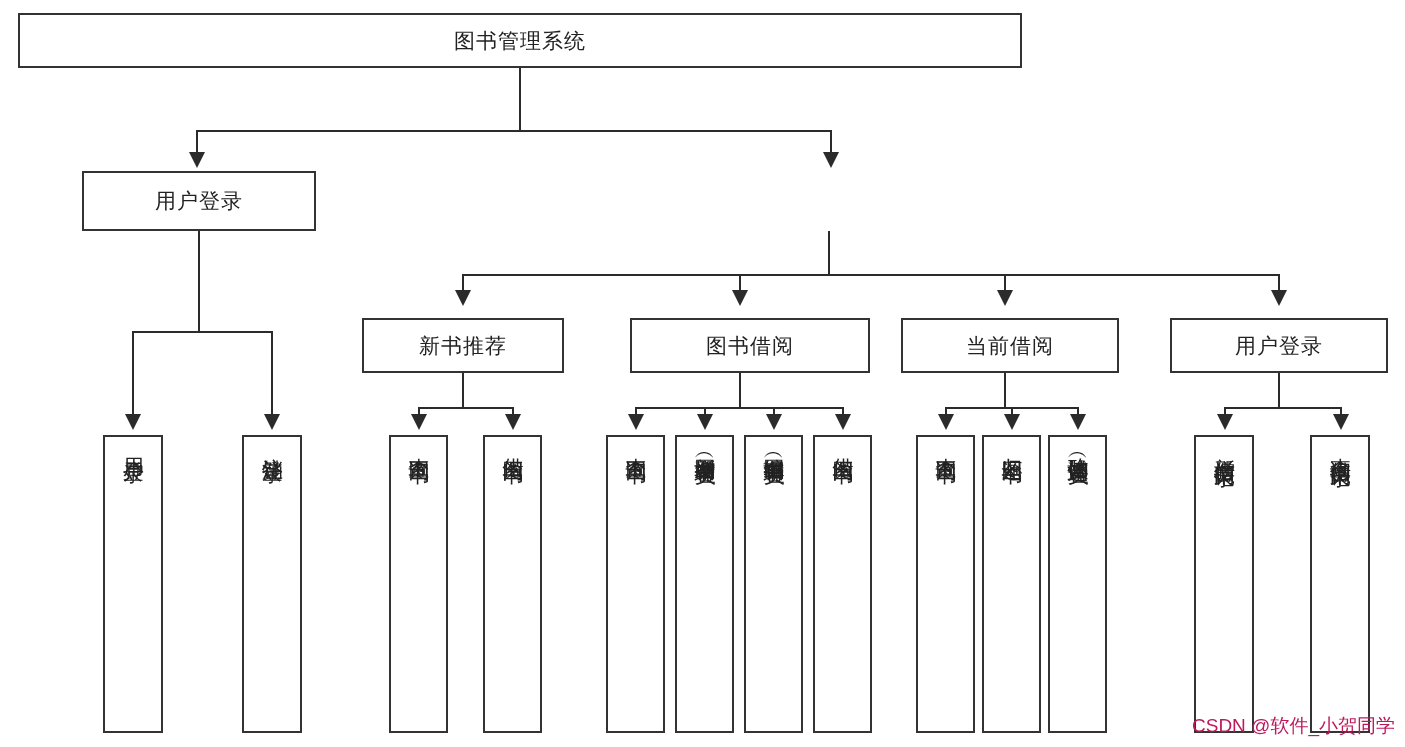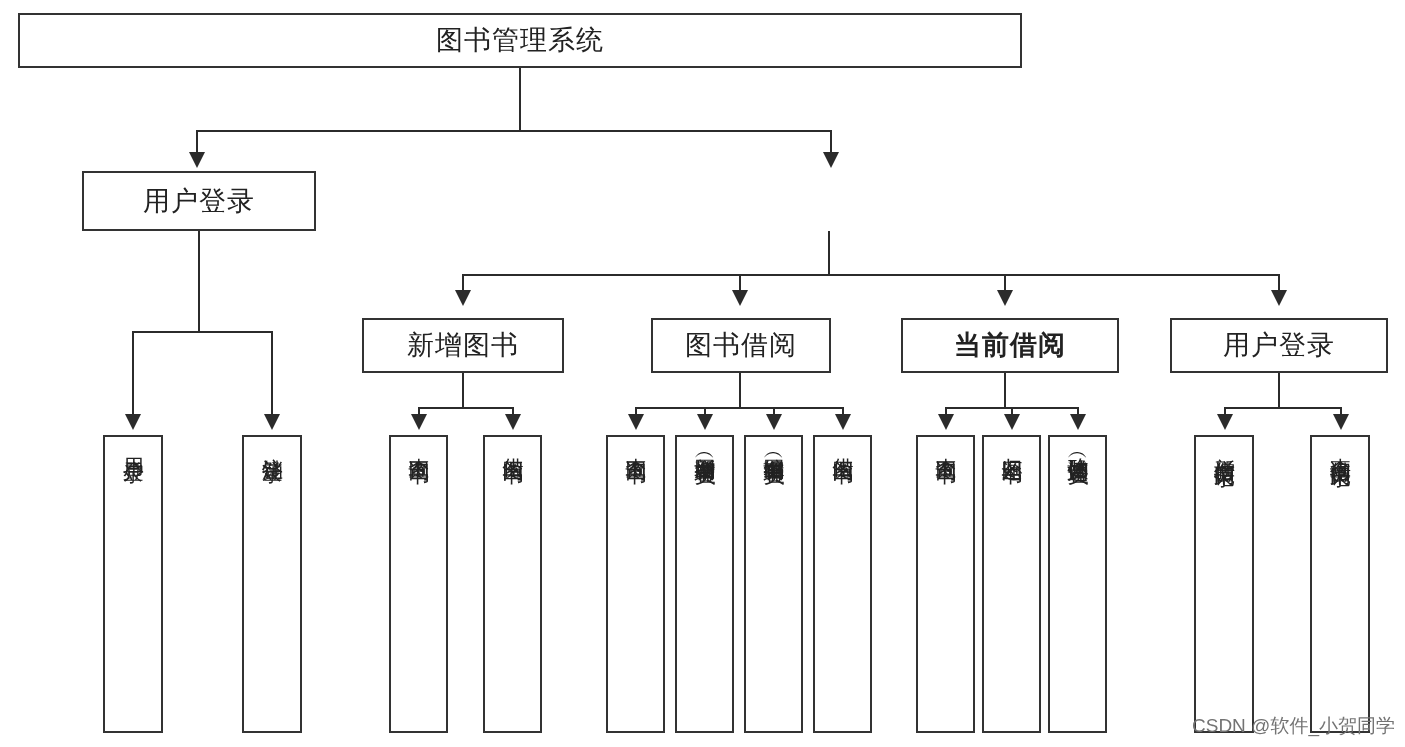--- a/index.html
+++ b/index.html
@@ -23,21 +23,21 @@
     position: absolute;
     box-sizing: border-box;
     border: 2px solid #333333;
     background: #ffffff;
     display: flex;
     align-items: center;
     justify-content: center;
     color: #222222;
   }
   .node.horizontal .node-label {
-    font-size: 27px;
+    font-size: 21px;
     line-height: 1.2;
     letter-spacing: 1px;
     white-space: nowrap;
     color: #222222;
   }
   .node.vertical {
     align-items: flex-start;
     justify-content: center;
     padding-top: 4px;
   }
@@ -66,21 +66,21 @@
     width: 0;
     height: 0;
     border-left: 8px solid transparent;
     border-right: 8px solid transparent;
     border-top: 16px solid #2b2b2b;
   }
   
   #watermark {
     position: absolute;
     font-size: 19px;
-    color: #737373;
+    color: #be185d;
     white-space: nowrap;
     user-select: none;
     pointer-events: none;
   }
 </style>
 </head>
 <body>
 
 <div id="diagram-canvas">
 
@@ -114,28 +114,28 @@
   <div class="conn v" style="left:462px; top:274px; height:18px;"></div>
   <div class="arrow" style="left:455px; top:290px;"></div>
   <div class="conn v" style="left:739px; top:274px; height:18px;"></div>
   <div class="arrow" style="left:732px; top:290px;"></div>
   <div class="conn v" style="left:1004px; top:274px; height:18px;"></div>
   <div class="arrow" style="left:997px; top:290px;"></div>
   <div class="conn v" style="left:1278px; top:274px; height:18px;"></div>
   <div class="arrow" style="left:1271px; top:290px;"></div>
 
   <div class="node horizontal" style="left:362px; top:318px; width:202px; height:55px;">
-    <span class="node-label">新增图书</span>
-  </div>
-
-  <div class="node horizontal" style="left:651px; top:318px; width:180px; height:55px;">
+    <span class="node-label">新书推荐</span>
+  </div>
+
+  <div class="node horizontal" style="left:630px; top:318px; width:240px; height:55px;">
     <span class="node-label">图书借阅</span>
   </div>
 
-  <div class="node horizontal" style="left:901px; top:318px; width:218px; height:55px;font-weight:bold;">
+  <div class="node horizontal" style="left:901px; top:318px; width:218px; height:55px;">
     <span class="node-label">当前借阅</span>
   </div>
 
   <div class="node horizontal" style="left:1170px; top:318px; width:218px; height:55px;">
     <span class="node-label">用户登录</span>
   </div>
 
   <div class="conn v" style="left:462px; top:373px; height:35px;"></div>
   <div class="conn h" style="left:418px; top:407px; width:94px;"></div>
   <div class="conn v" style="left:418px; top:407px; height:8px;"></div>

